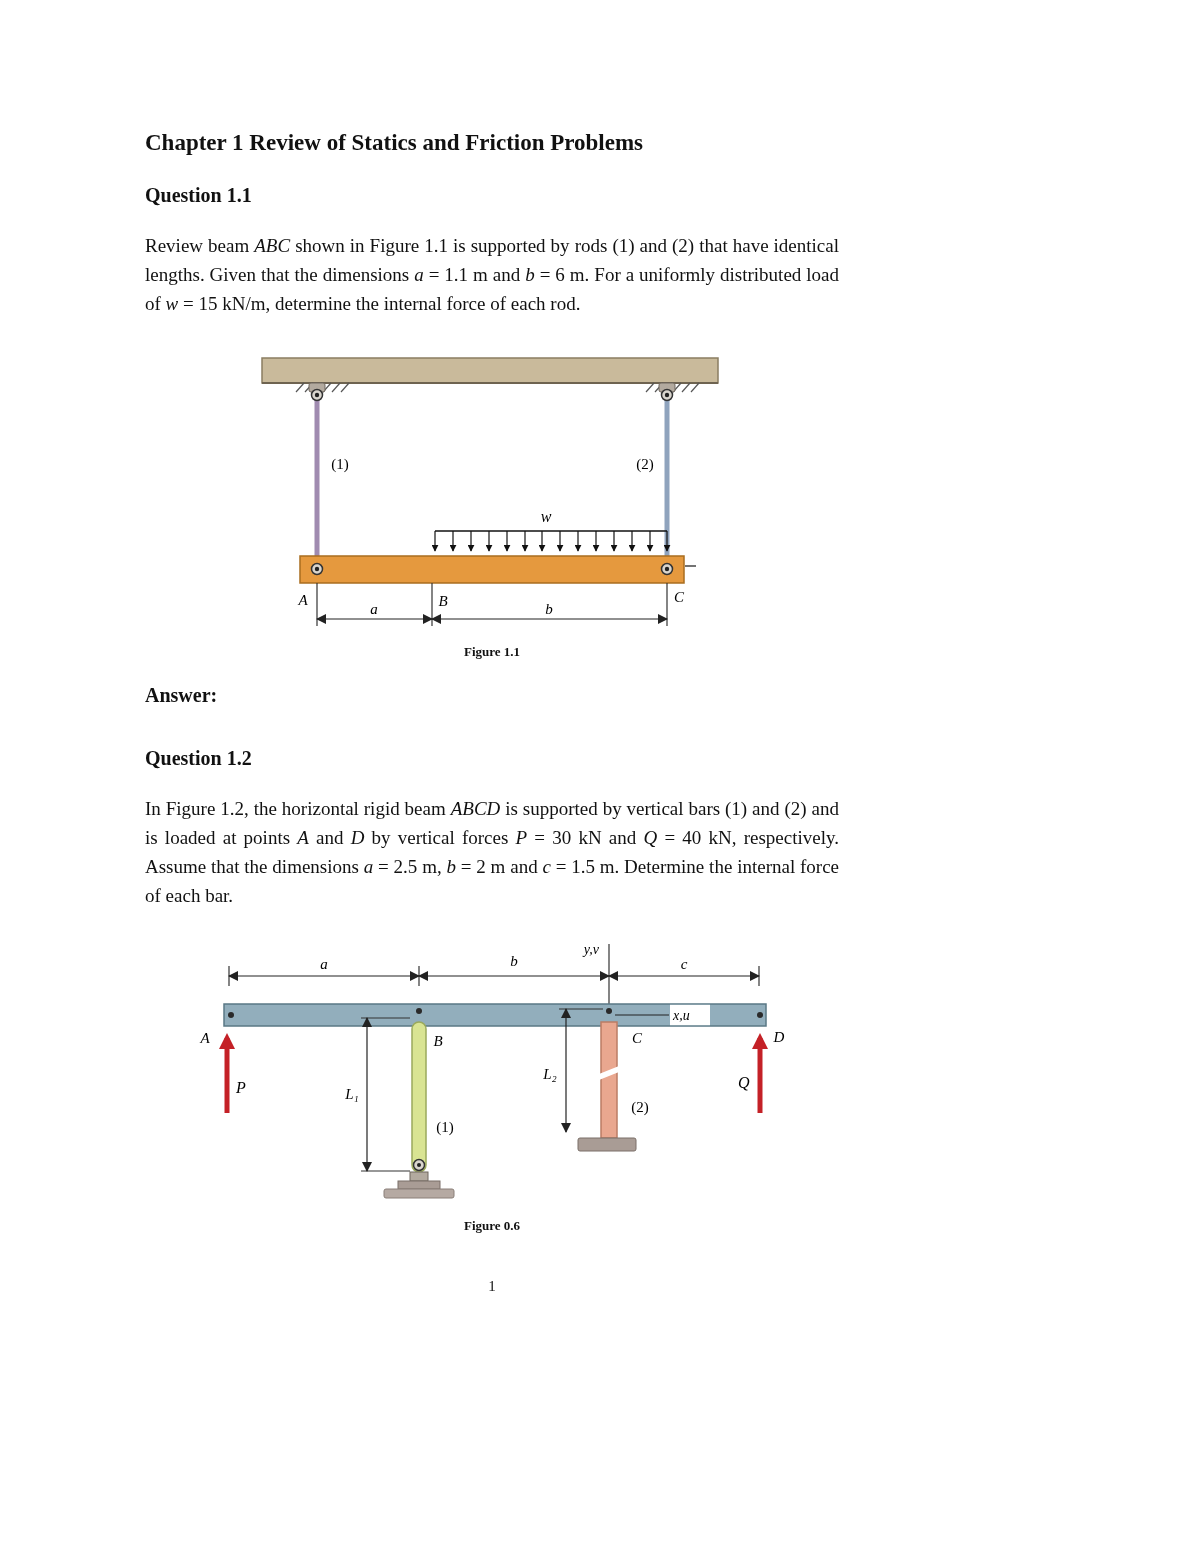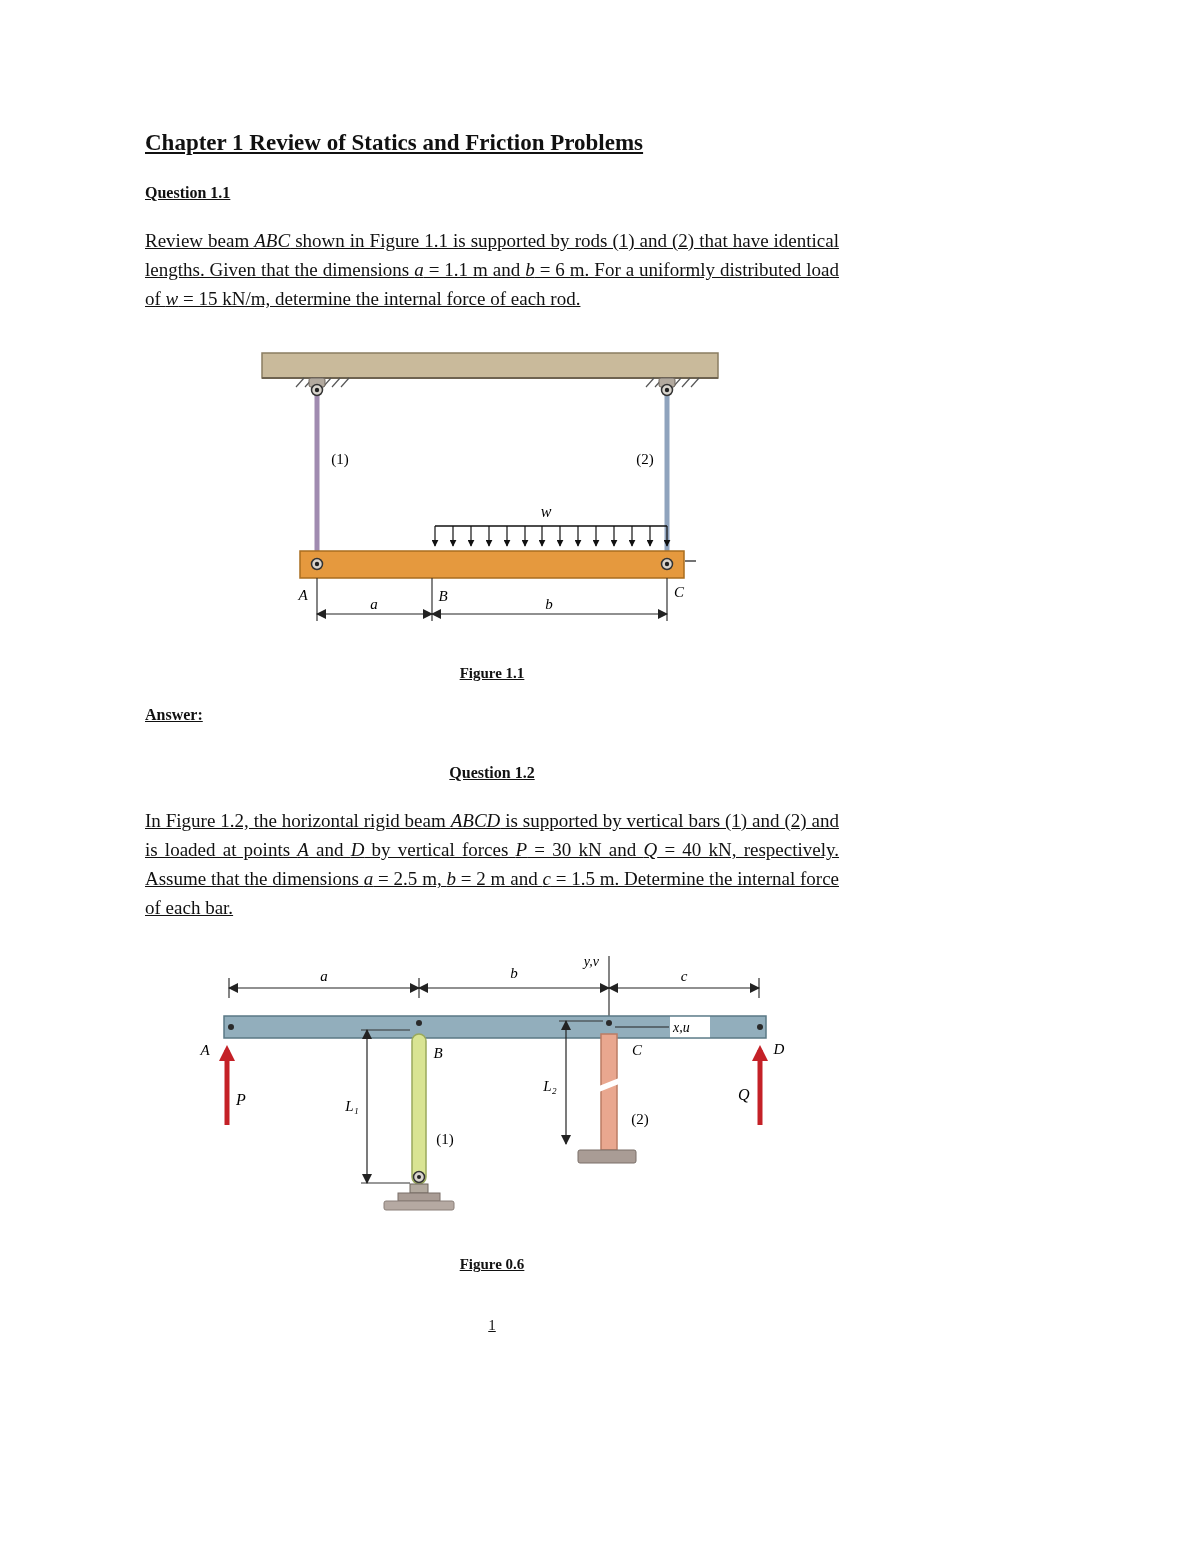--- a/index.html
+++ b/index.html
@@ -1,26 +1,26 @@
 <!DOCTYPE html>
 <html><head>
 <meta charset="utf-8">
 <style>
   html,body{margin:0;padding:0;background:#ffffff;}
   body{width:1200px;margin:0 auto;font-family:"Liberation Serif","DejaVu Serif",serif;color:#111;}
-  .page{padding:130px 137px 60px 145px;box-sizing:border-box;width:976px;text-decoration:underline;}
+  .page{padding:130px 137px 60px 145px;box-sizing:border-box;width:976px;}
   h1{font-size:23px;font-weight:bold;margin:0 0 28px 0;}
-  h2{font-size:16px;font-weight:bold;margin:0 0 24px 0;}
+  h2{font-size:20px;font-weight:bold;margin:0 0 24px 0;}
   p.body-text{font-size:19px;line-height:1.53;text-align:justify;margin:0 0 26px 0;}
   p.body-text i{font-style:italic;}
   figure{margin:34px 0 0 0;text-align:center;}
-  figcaption{font-size:15px;font-weight:bold;margin-top:26px;}
+  figcaption{font-size:13px;font-weight:bold;}
   .answer-heading{margin:24px 0 40px 0;}
   p.answer-line{font-size:19.5px;margin:0 0 0 0;text-align:left;}
-  .q2-heading{text-align:center;}
+  .q2-heading{}
   .fig2{margin-top:16px;}
   .page-number{text-align:center;font-size:15px;margin-top:44px;}
   svg text{font-family:"Liberation Serif","DejaVu Serif",serif;}
   .lbl-i{font-style:italic;}
 </style>
 </head>
 <body>
 
 <div class="page">
 

